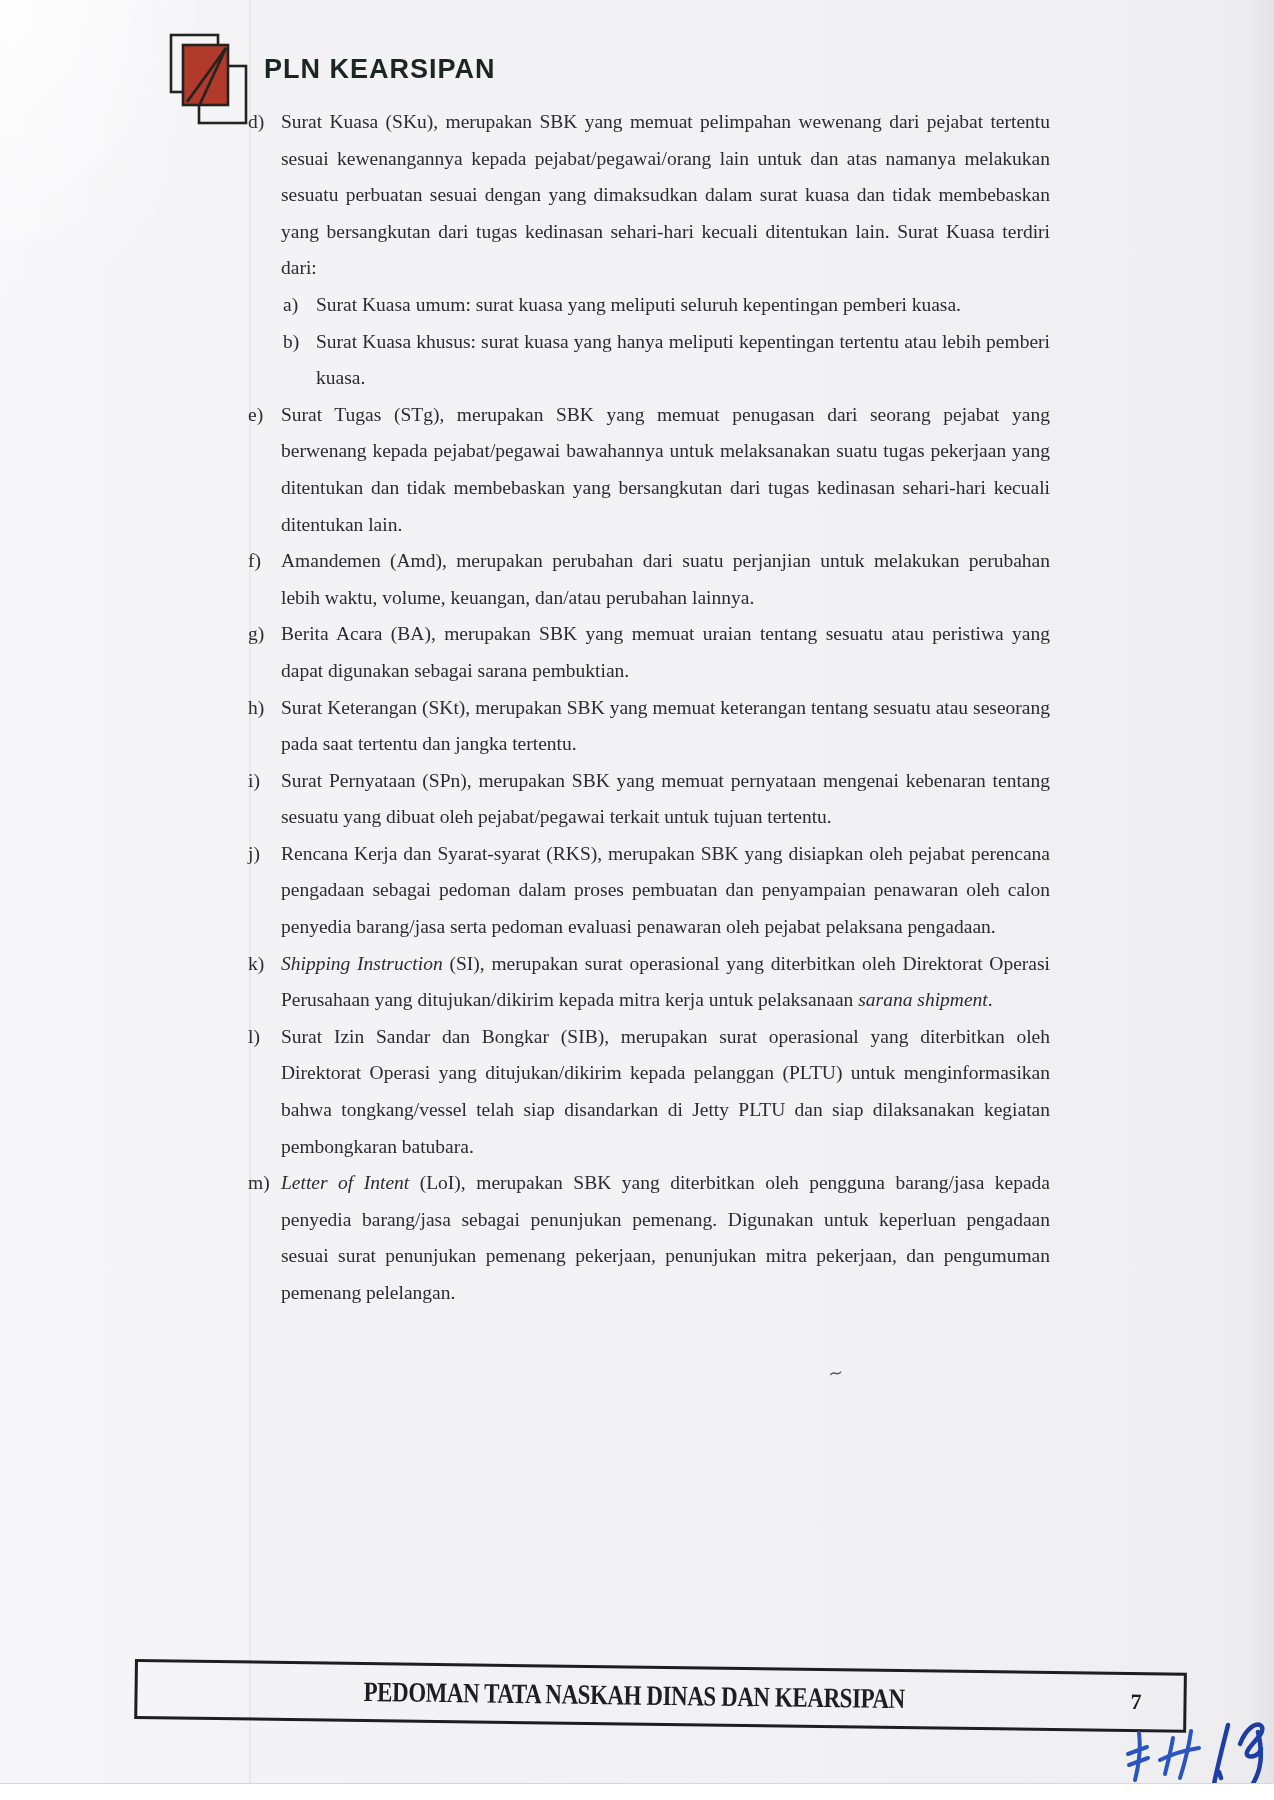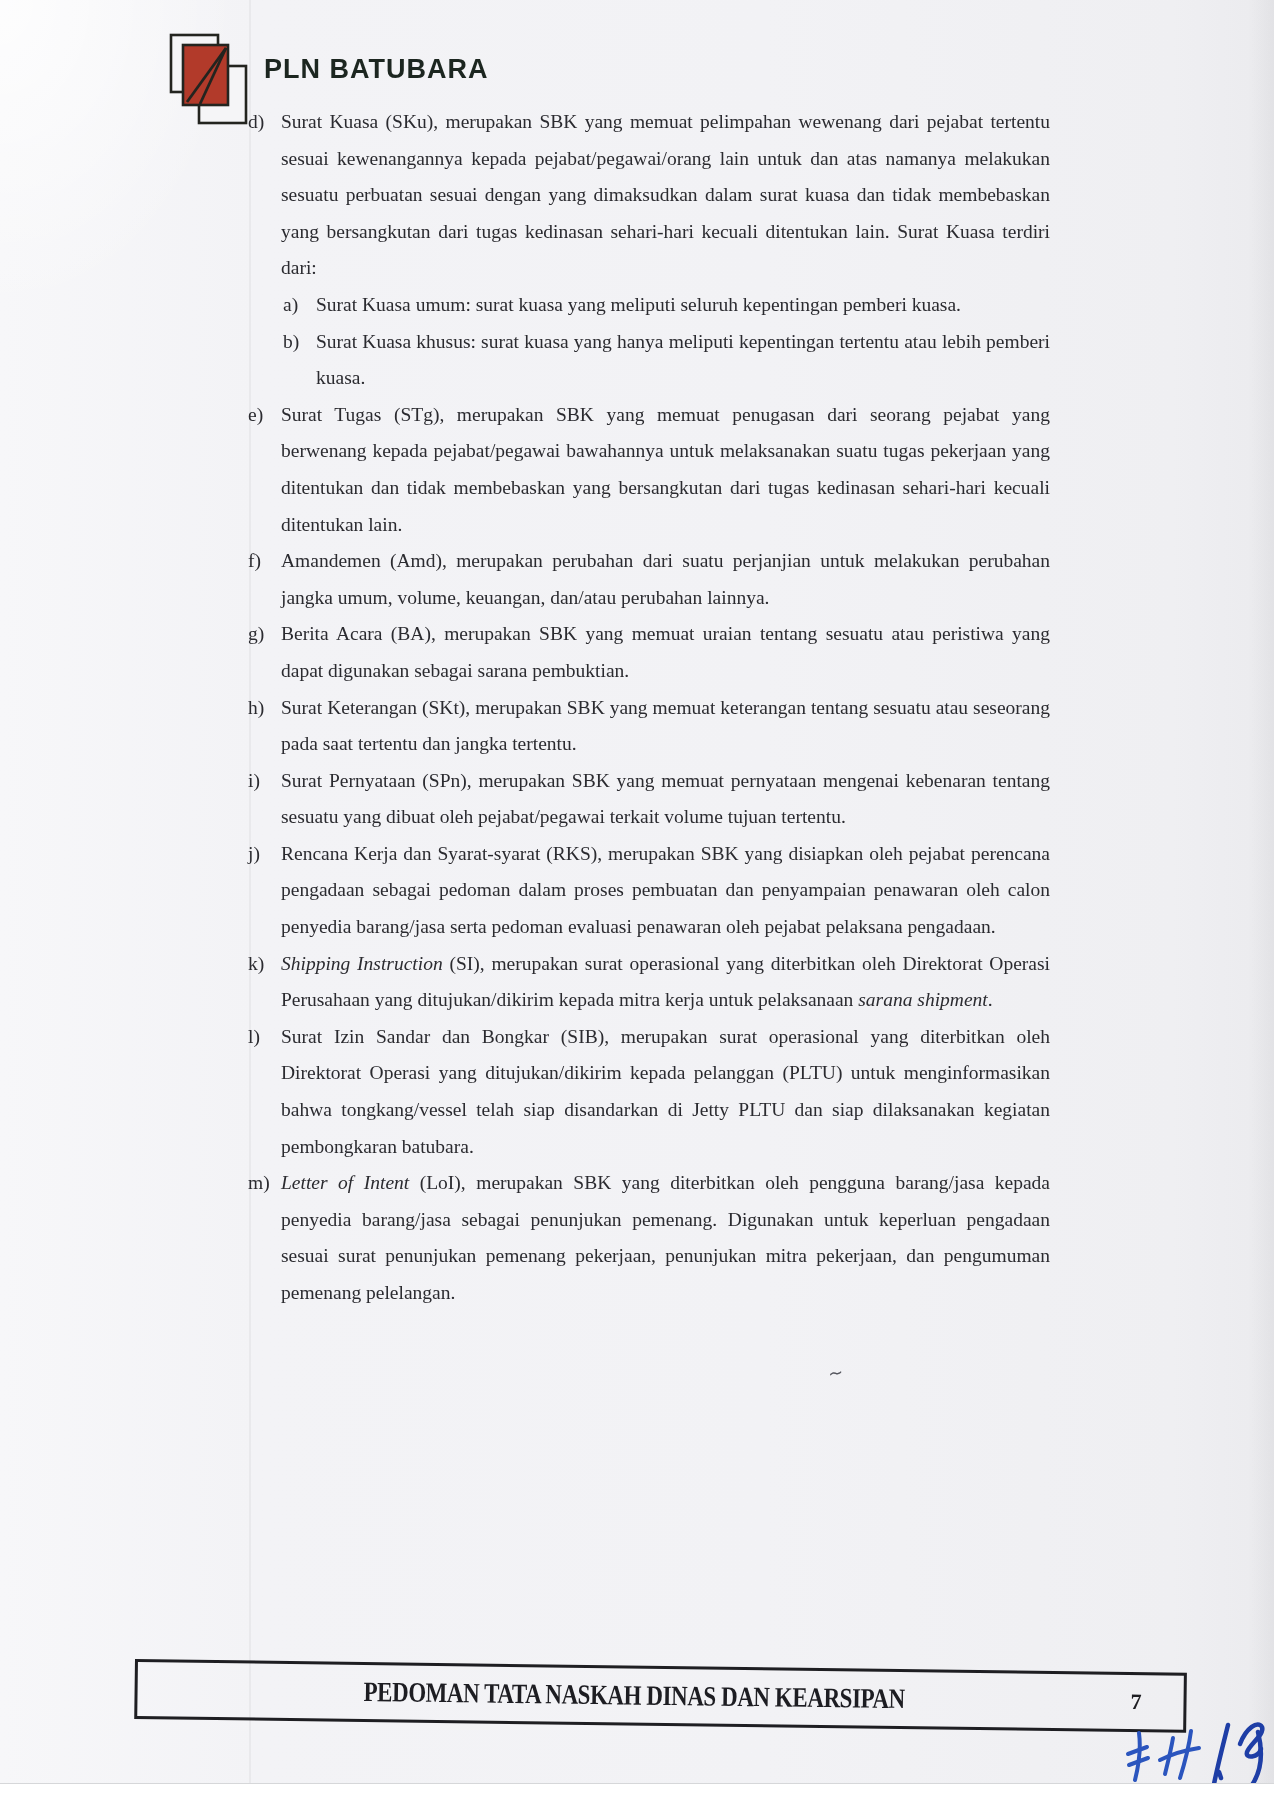--- a/index.html
+++ b/index.html
@@ -67,21 +67,21 @@
   <header class="letterhead">
     <div class="logo">
       <svg width="84" height="94" viewBox="0 0 84 94">
         <rect x="3" y="3" width="47" height="57" fill="#f5f5f7" stroke="#23241f" stroke-width="2.6"></rect>
         <rect x="31" y="34" width="47" height="57" fill="#f5f5f7" stroke="#23241f" stroke-width="2.6"></rect>
         <rect x="15" y="13" width="45" height="60" fill="#b23a2a" stroke="#23241f" stroke-width="2.6"></rect>
         <line x1="58" y1="16" x2="19" y2="70" stroke="#23241f" stroke-width="2.8"></line>
         <line x1="58" y1="16" x2="32" y2="72" stroke="#23241f" stroke-width="2.8"></line>
       </svg>
     </div>
-    <div class="brand">PLN BATUBARA</div>
+    <div class="brand">PLN KEARSIPAN</div>
   </header>
 
   <main class="content">
     <div>
         <div class="item">
           <span class="marker">d)</span>
           <span class="text"><span>Surat Kuasa (SKu), merupakan SBK yang memuat pelimpahan wewenang dari pejabat tertentu sesuai kewenangannya kepada pejabat/pegawai/orang lain untuk dan atas namanya melakukan sesuatu perbuatan sesuai dengan yang dimaksudkan dalam surat kuasa dan tidak membebaskan yang bersangkutan dari tugas kedinasan sehari-hari kecuali ditentukan lain. Surat Kuasa terdiri dari:</span></span>
         </div>
         <div class="item sub">
           <span class="marker">a)</span>
@@ -90,33 +90,33 @@
         <div class="item sub">
           <span class="marker">b)</span>
           <span class="text"><span>Surat Kuasa khusus: surat kuasa yang hanya meliputi kepentingan tertentu atau lebih pemberi kuasa.</span></span>
         </div>
         <div class="item">
           <span class="marker">e)</span>
           <span class="text"><span>Surat Tugas (STg), merupakan SBK yang memuat penugasan dari seorang pejabat yang berwenang kepada pejabat/pegawai bawahannya untuk melaksanakan suatu tugas pekerjaan yang ditentukan dan tidak membebaskan yang bersangkutan dari tugas kedinasan sehari-hari kecuali ditentukan lain.</span></span>
         </div>
         <div class="item">
           <span class="marker">f)</span>
-          <span class="text"><span>Amandemen (Amd), merupakan perubahan dari suatu perjanjian untuk melakukan perubahan jangka umum, volume, keuangan, dan/atau perubahan lainnya.</span></span>
+          <span class="text"><span>Amandemen (Amd), merupakan perubahan dari suatu perjanjian untuk melakukan perubahan lebih waktu, volume, keuangan, dan/atau perubahan lainnya.</span></span>
         </div>
         <div class="item">
           <span class="marker">g)</span>
           <span class="text"><span>Berita Acara (BA), merupakan SBK yang memuat uraian tentang sesuatu atau peristiwa yang dapat digunakan sebagai sarana pembuktian.</span></span>
         </div>
         <div class="item">
           <span class="marker">h)</span>
           <span class="text"><span>Surat Keterangan (SKt), merupakan SBK yang memuat keterangan tentang sesuatu atau seseorang pada saat tertentu dan jangka tertentu.</span></span>
         </div>
         <div class="item">
           <span class="marker">i)</span>
-          <span class="text"><span>Surat Pernyataan (SPn), merupakan SBK yang memuat pernyataan mengenai kebenaran tentang sesuatu yang dibuat oleh pejabat/pegawai terkait volume tujuan tertentu.</span></span>
+          <span class="text"><span>Surat Pernyataan (SPn), merupakan SBK yang memuat pernyataan mengenai kebenaran tentang sesuatu yang dibuat oleh pejabat/pegawai terkait untuk tujuan tertentu.</span></span>
         </div>
         <div class="item">
           <span class="marker">j)</span>
           <span class="text"><span>Rencana Kerja dan Syarat-syarat (RKS), merupakan SBK yang disiapkan oleh pejabat perencana pengadaan sebagai pedoman dalam proses pembuatan dan penyampaian penawaran oleh calon penyedia barang/jasa serta pedoman evaluasi penawaran oleh pejabat pelaksana pengadaan.</span></span>
         </div>
         <div class="item">
           <span class="marker">k)</span>
           <span class="text"><i>Shipping Instruction</i><span> (SI), merupakan surat operasional yang diterbitkan oleh Direktorat Operasi Perusahaan yang ditujukan/dikirim kepada mitra kerja untuk pelaksanaan </span><i>sarana shipment</i><span>.</span></span>
         </div>
         <div class="item">

